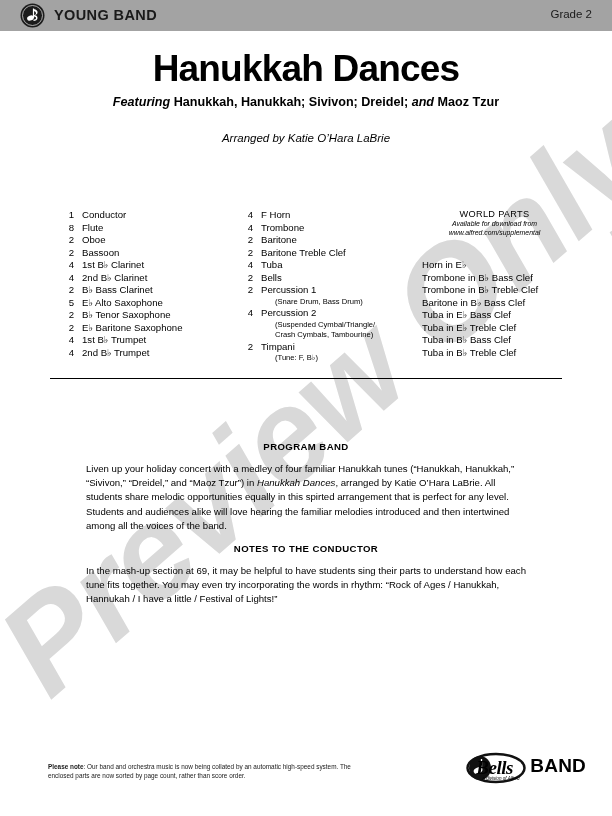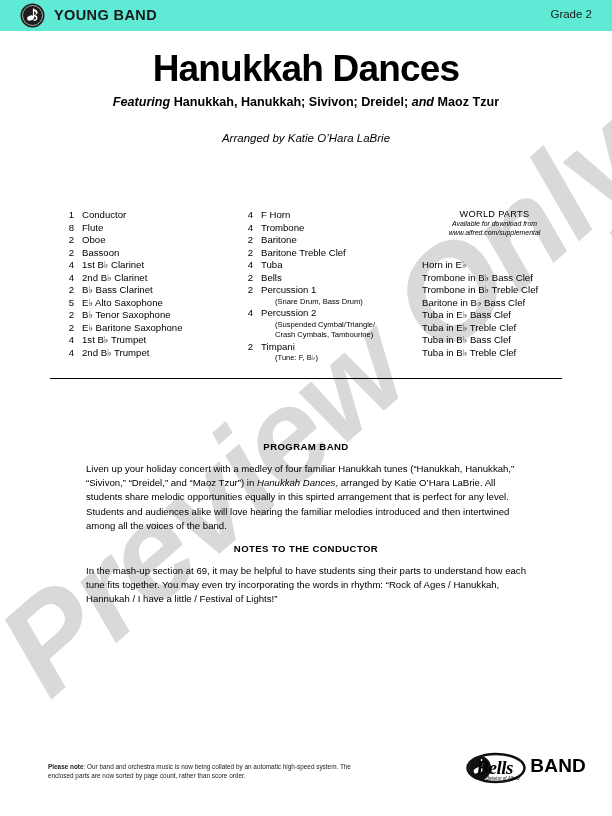--- a/index.html
+++ b/index.html
@@ -43,21 +43,21 @@
     transform-origin: 0 0;
     letter-spacing: -2px;
   }
 
   
   #header-bar {
     position: absolute;
     left: 0; top: 0;
     width: 612px;
     height: 31px;
-    background: #5eead4;
+    background: #a3a3a3;
     z-index: 10;
   }
   #header-bar .inner {
     position: relative;
     width: 100%;
     height: 100%;
   }
   .bruce-logo {
     position: absolute;
     left: 20px;

